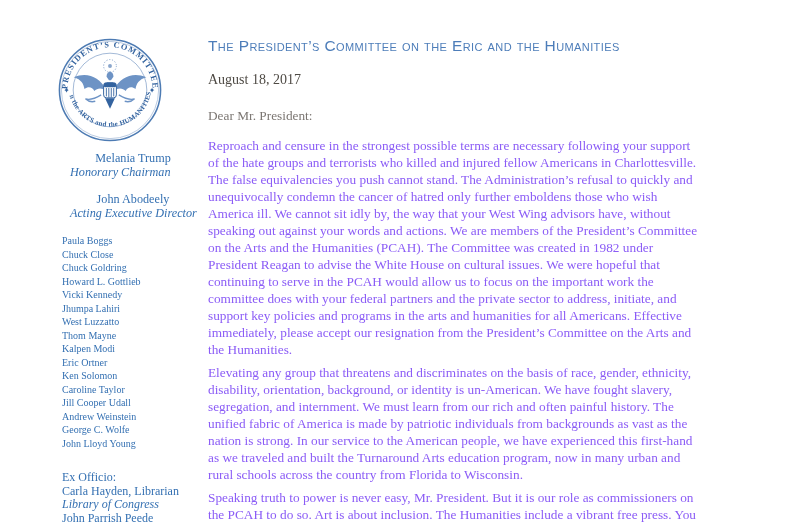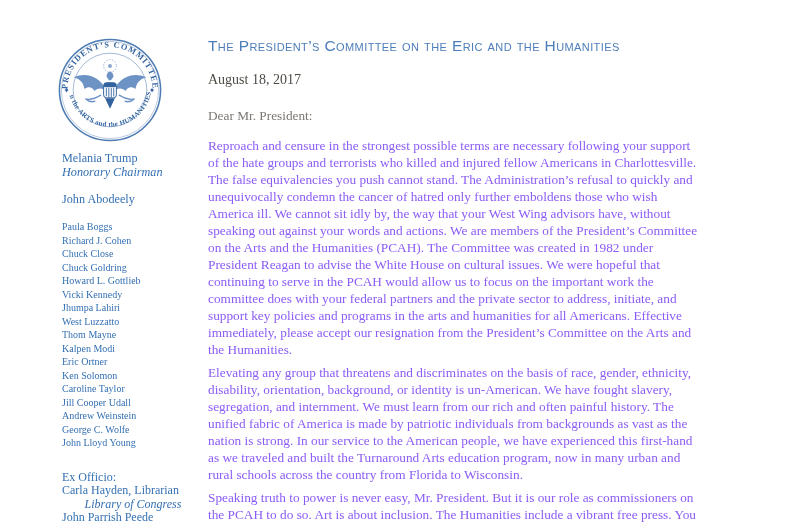--- a/index.html
+++ b/index.html
@@ -24,25 +24,25 @@
   .sidebar {
     position: absolute;
     left: 62px;
     top: 151px;
     width: 142px;
     color: #3470b2;
     font-size: 12.2px;
     line-height: 14px;
   }
   .leader { margin-bottom: 13px; }
-  .leader-name { font-weight: normal; }
-  .leader-role { font-style: italic; }
+  .leader-name { font-weight: normal; text-align: center; }
+  .leader-role { font-style: italic; margin-left: 8px; }
   .members { margin-top: 14px; line-height: 13.5px; font-size: 10px; }
   .exofficio { margin-top: 21px; line-height: 13.5px; font-size: 12px; }
-  .exo-org { font-style: italic; text-align: center; }
+  .exo-org { font-style: italic; }
 
   
   .main {
     position: absolute;
     left: 208px;
     top: 36px;
     width: 578px;
   }
   .doc-title {
     font-family: "Liberation Sans", "DejaVu Sans", sans-serif;
@@ -120,28 +120,28 @@
 
     <div>
 
         <div class="leader">
           <div class="leader-name">Melania Trump</div>
           <div class="leader-role">Honorary Chairman</div>
         </div>
 
         <div class="leader">
           <div class="leader-name">John Abodeely</div>
+          <div class="leader-role">Acting Executive Director</div>
         </div>
       </div>
 
     <div class="members">
 
         <div class="member">Paula Boggs</div>
 
-        <div class="member">Richard J. Cohen</div>
 
         <div class="member">Chuck Close</div>
 
         <div class="member">Chuck Goldring</div>
 
         <div class="member">Howard L. Gottlieb</div>
 
         <div class="member">Vicki Kennedy</div>
 
         <div class="member">Jhumpa Lahiri</div>

